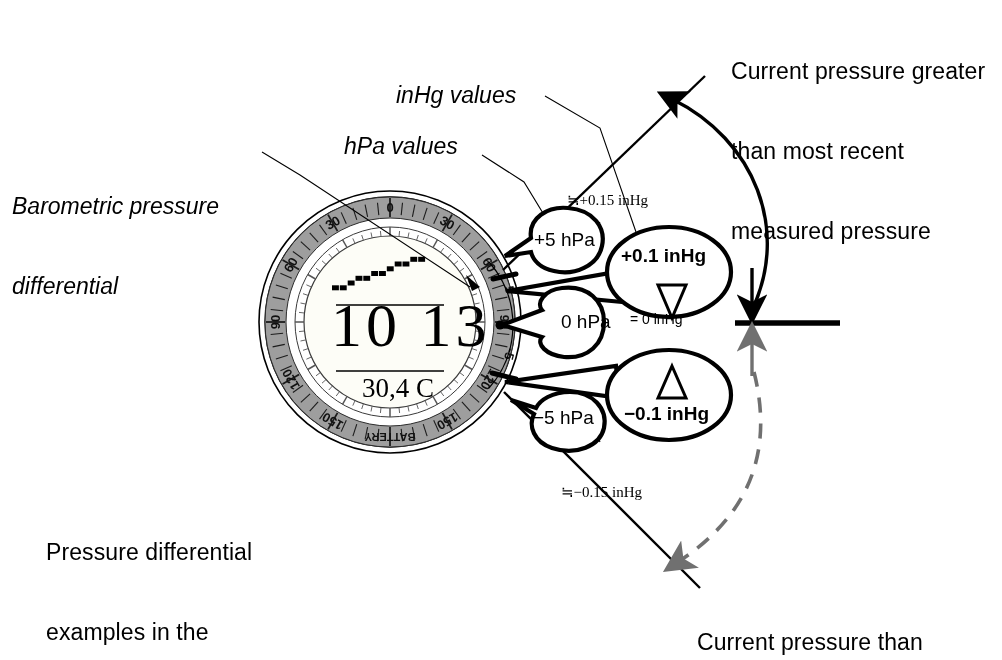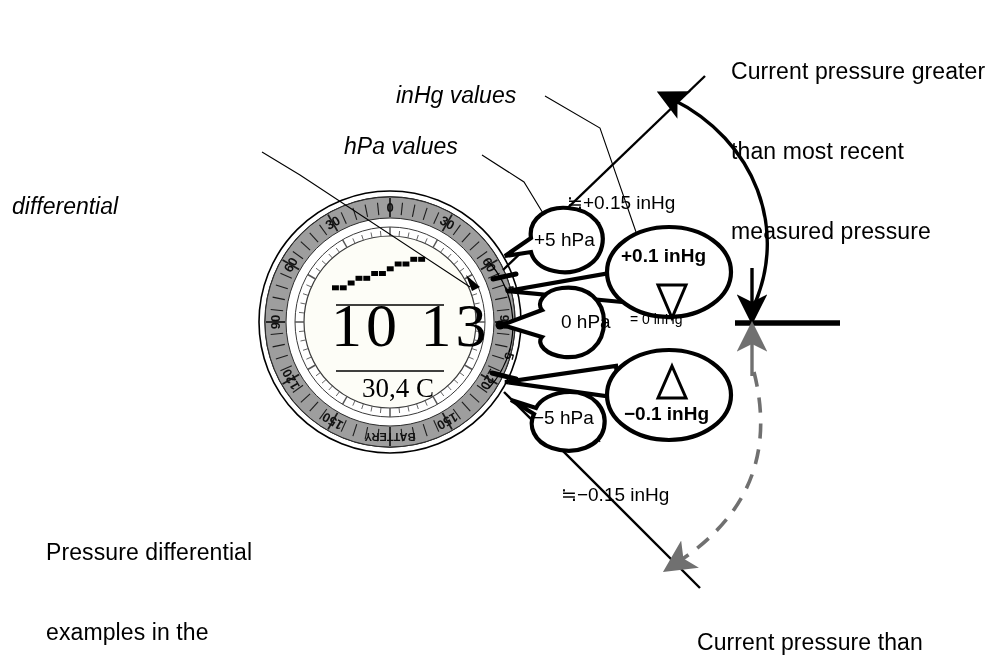--- a/index.html
+++ b/index.html
@@ -14,21 +14,21 @@
   .sans{font-family:"Liberation Sans", sans-serif;}
   .serif{font-family:"Liberation Serif", serif;}
   .ital{font-style:italic;}
 
   
   .corner-text{font-size:23px;letter-spacing:.1px;}
   .note-text{font-size:23px;letter-spacing:.1px;}
   .tag-ital{font-size:23px;}
 
   
-  .cb-inhg{font-size:19px;}
+  .cb-inhg{font-size:15px;font-family:Liberation Serif, serif;}
   .cb-hpa{font-size:19px;}
   .cb-big{font-size:19px;font-weight:bold;}
   .cb-eq{font-size:14px;}
 </style>
 </head>
 <body>
 
 <div id="stage">
 
   <svg class="layer" viewBox="0 0 1002 660">
@@ -282,20 +282,21 @@
                C 552 392, 540 400, 536 408 Z" stroke-width="4.2"></path>
     </g>
 
     <g>
       <path d="M658 285 L686 285 L672 318 Z" fill="#fff" stroke="#000" stroke-width="3"></path>
       <path d="M672 366 L686 398 L658 398 Z" fill="#fff" stroke="#000" stroke-width="3"></path>
     </g>
   </svg>
 
   <div class="txt sans ital tag-ital" style="left:12px;top:140px;">
+    <div>Barometric pressure</div>
     <div>differential</div>
   </div>
 
   <div class="txt sans ital tag-ital" style="left:396px;top:82px;">inHg values</div>
 
   <div class="txt sans ital tag-ital" style="left:344px;top:133px;">hPa values</div>
 
   <div class="txt sans corner-text" style="left:731px;top:5px;">
     <div>Current pressure greater</div>
     <div>than most recent</div>

